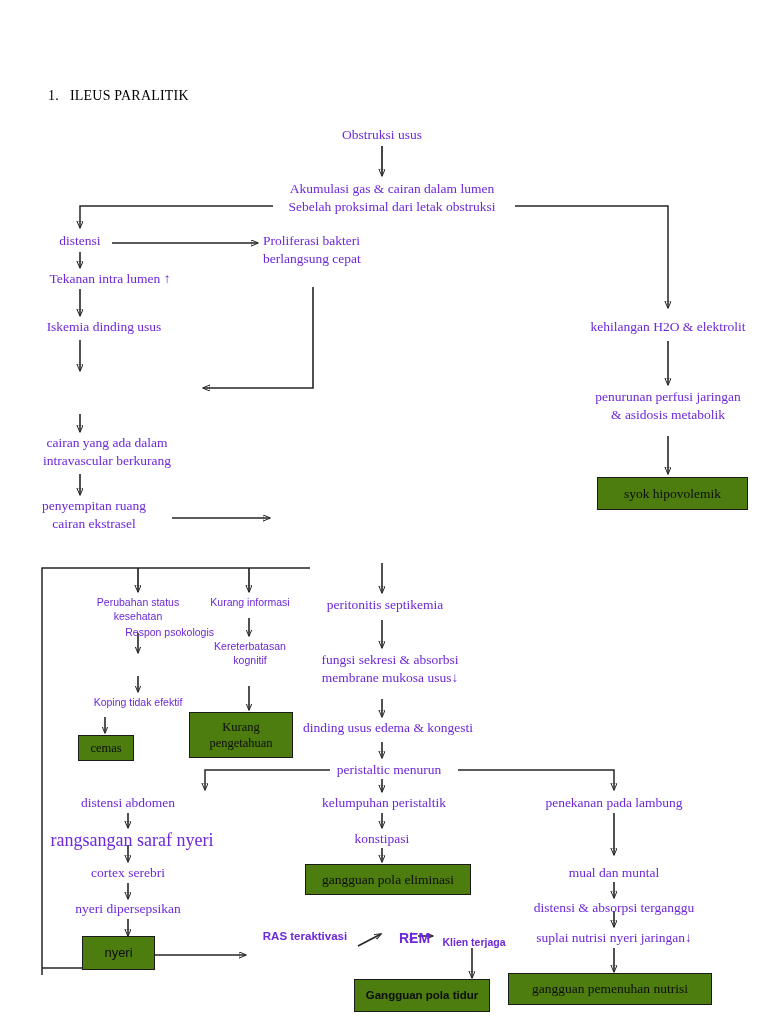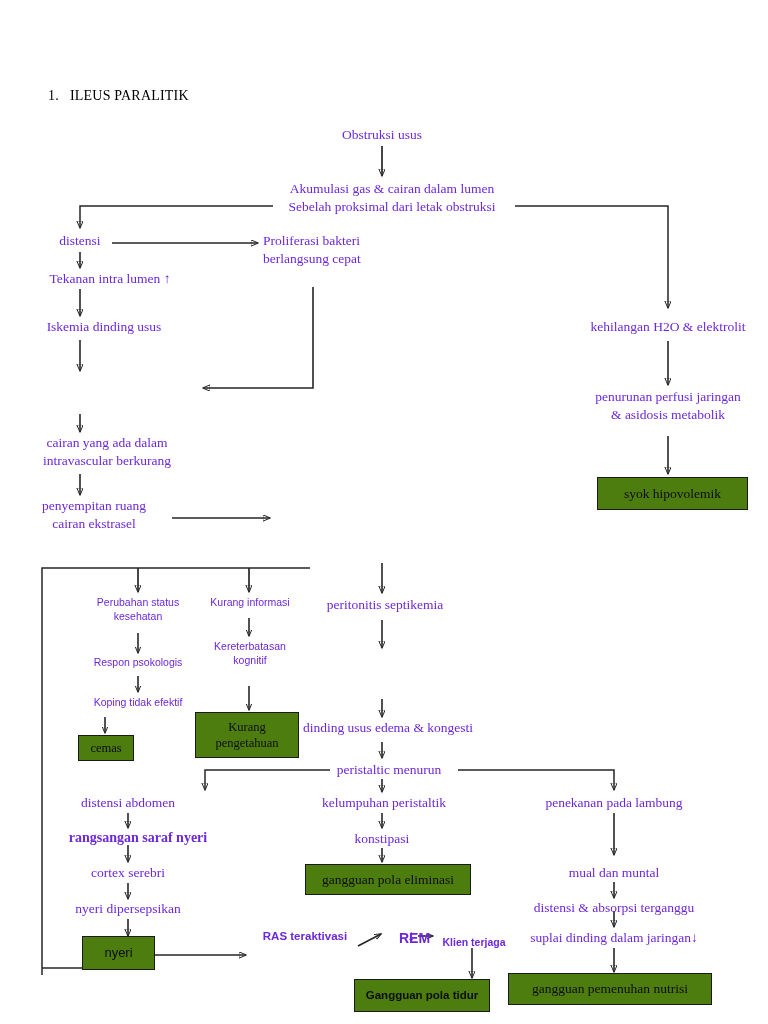--- a/index.html
+++ b/index.html
@@ -173,45 +173,47 @@
   <div class="node serif" style="left:558px; top:318px; width:220px; font-size:13.5px;">kehilangan H2O &amp; elektrolit</div>
 
   <div class="node serif" style="left:560px; top:388px; width:216px; font-size:13.5px;">penurunan perfusi jaringan
 &amp; asidosis metabolik</div>
 
   <div class="box serif" style="left:597px; top:477px; width:151px; height:33px; font-size:13.5px;">syok hipovolemik</div>
 
 
   <div class="node serif" style="left:300px; top:596px; width:170px; font-size:13.5px;">peritonitis septikemia</div>
 
+  <div class="node serif" style="left:300px; top:651px; width:180px; font-size:13.5px;">fungsi sekresi &amp; absorbsi
+membrane mukosa usus↓</div>
 
   <div class="node serif" style="left:288px; top:719px; width:200px; font-size:13.5px;">dinding usus edema &amp; kongesti</div>
 
   <div class="node serif" style="left:318px; top:761px; width:142px; font-size:13.5px;">peristaltic menurun</div>
 
   <div class="node sans" style="left:62px; top:596px; width:152px; font-size:10.5px;">Perubahan status
 kesehatan</div>
 
-  <div class="node sans" style="left:62px; top:656px; width:152px; font-size:10.5px;">Respon psokologis</div>
+  <div class="node sans" style="left:62px; top:626px; width:152px; font-size:10.5px;text-align:right;">Respon psokologis</div>
 
   <div class="node sans" style="left:58px; top:696px; width:160px; font-size:10.5px;">Koping tidak efektif</div>
 
   <div class="box serif" style="left:78px; top:735px; width:56px; height:26px; font-size:12.5px;">cemas</div>
 
   <div class="node sans" style="left:188px; top:596px; width:124px; font-size:10.5px;">Kurang informasi</div>
 
   <div class="node sans" style="left:190px; top:640px; width:120px; font-size:10.5px;">Kereterbatasan
 kognitif</div>
 
-  <div class="box serif" style="left:195px; top:712px; width:104px; height:46px; font-size:12.5px;">Kurang
+  <div class="box serif" style="left:189px; top:712px; width:104px; height:46px; font-size:12.5px;">Kurang
 pengetahuan</div>
 
   <div class="node serif" style="left:48px; top:794px; width:160px; font-size:13.5px;">distensi abdomen</div>
 
-  <div class="node serif" style="left:48px; top:829px; width:180px; font-size:14px;font-weight:bold;">rangsangan saraf nyeri</div>
+  <div class="node serif" style="left:42px; top:829px; width:180px; font-size:18px;">rangsangan saraf nyeri</div>
 
   <div class="node serif" style="left:58px; top:864px; width:140px; font-size:13.5px;">cortex serebri</div>
 
   <div class="node serif" style="left:48px; top:900px; width:160px; font-size:13.5px;">nyeri dipersepsikan</div>
 
   <div class="box sans" style="left:82px; top:936px; width:73px; height:34px; font-size:13px;">nyeri</div>
 
   <div class="node sans" style="left:250px; top:929px; width:110px; font-size:11.5px; font-weight:600;">RAS teraktivasi</div>
 
   <div class="node sans" style="left:379px; top:929px; width:30px; font-size:14px; font-weight:600;margin-left:20px;">REM</div>
@@ -227,17 +229,17 @@
   <div class="node serif" style="left:322px; top:830px; width:120px; font-size:13.5px;">konstipasi</div>
 
   <div class="box serif" style="left:305px; top:864px; width:166px; height:31px; font-size:13.5px;">gangguan pola eliminasi</div>
 
   <div class="node serif" style="left:528px; top:794px; width:172px; font-size:13.5px;">penekanan pada lambung</div>
 
   <div class="node serif" style="left:548px; top:864px; width:132px; font-size:13.5px;">mual dan muntal</div>
 
   <div class="node serif" style="left:508px; top:899px; width:212px; font-size:13.5px;">distensi &amp; absorpsi terganggu</div>
 
-  <div class="node serif" style="left:508px; top:929px; width:212px; font-size:13.5px;">suplai dinding dalam jaringan↓</div>
+  <div class="node serif" style="left:508px; top:929px; width:212px; font-size:13.5px;">suplai nutrisi nyeri jaringan↓</div>
 
   <div class="box serif" style="left:508px; top:973px; width:204px; height:32px; font-size:13.5px;">gangguan pemenuhan nutrisi</div>
 
 </div>
 
 </body></html>

